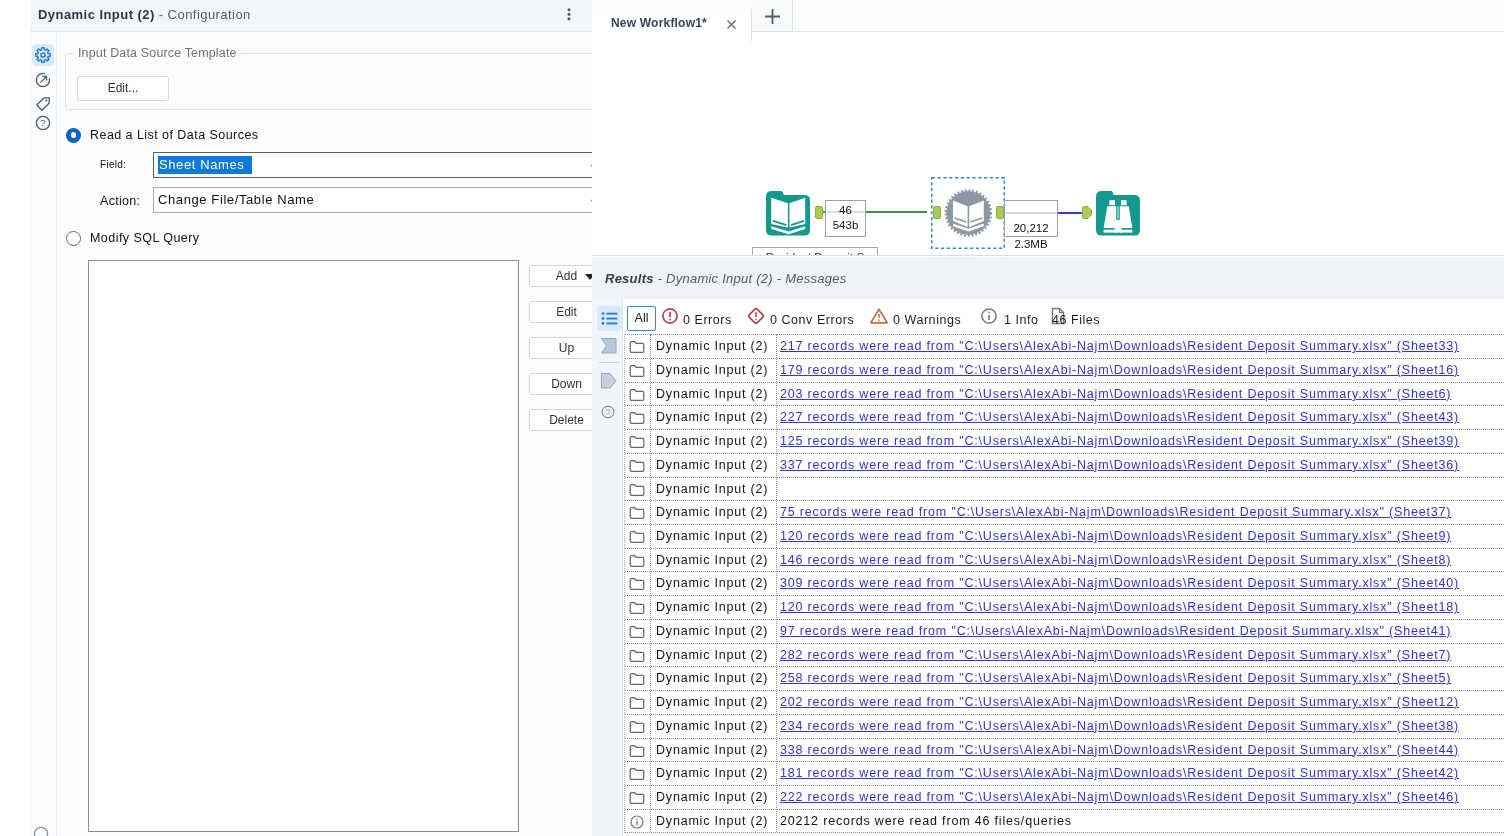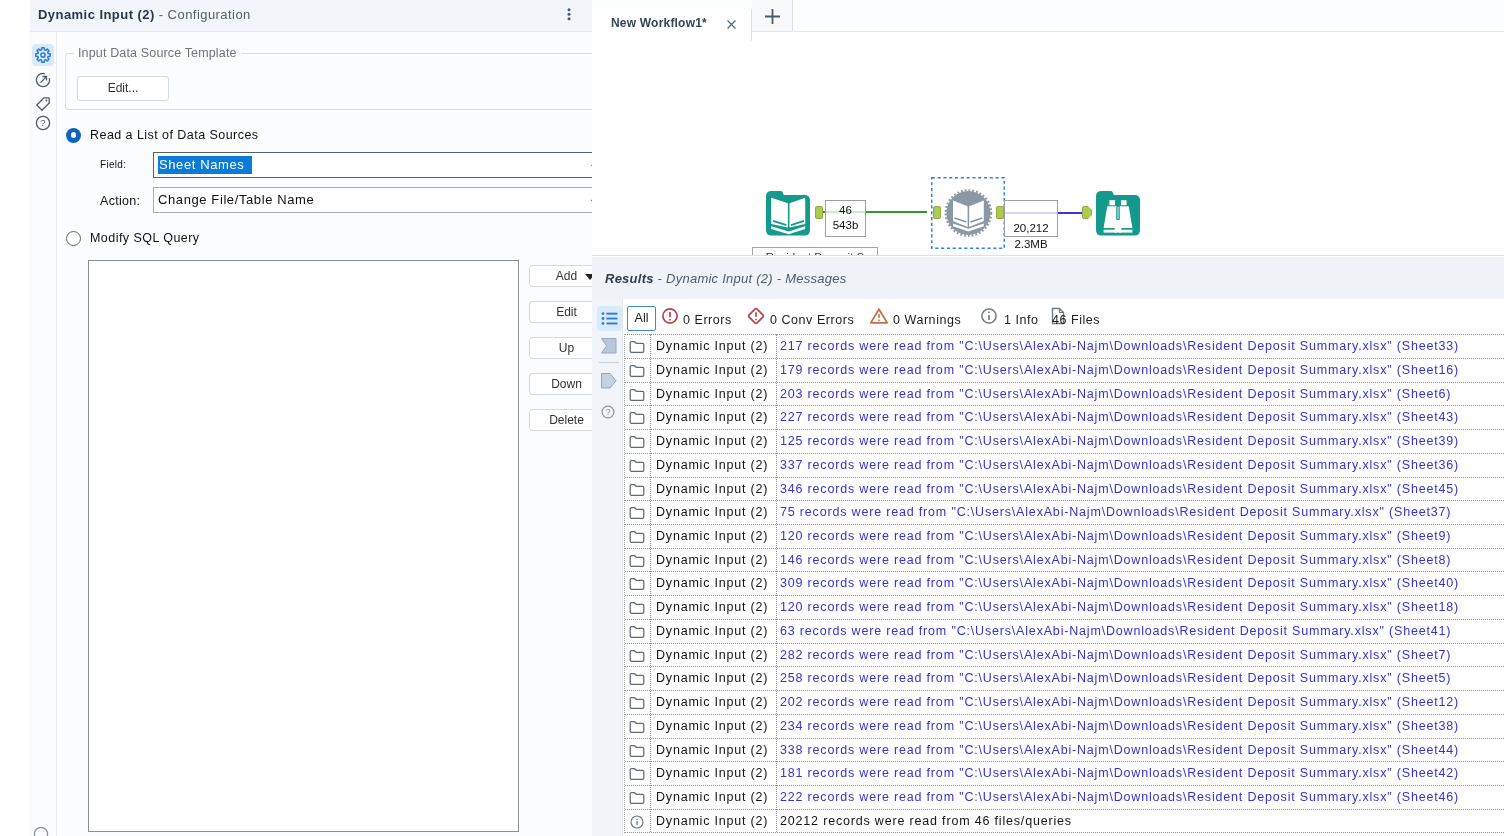--- a/index.html
+++ b/index.html
@@ -30,21 +30,21 @@
 #canvas{position:absolute;left:592px;top:0;width:912px;height:255px;background:#fff;overflow:hidden;}
 #tabbar{position:absolute;left:0;top:0;width:912px;height:32px;background:#fcfdfe;}
 
 #res{position:absolute;left:592px;top:255px;width:912px;height:581px;background:#fff;border-top:1px solid #d9e0e7;box-sizing:border-box;}
 #reshead{position:absolute;left:0;top:1px;width:912px;height:42px;background:#eff3f8;font-size:13px;letter-spacing:.25px;color:#4d5d6a;font-style:italic;}
 #resgut{position:absolute;left:0;top:43px;width:31px;height:537px;background:#f1f5f9;border-right:1px solid #e0e6eb;box-sizing:border-box;}
 #rows{position:absolute;left:32px;top:78.3px;right:0;border-top:1px dotted #8f8f8f;border-left:1px dotted #a8a8a8;}
 .row{height:23.72px;border-bottom:1px dotted #8f8f8f;box-sizing:border-box;position:relative;font-size:12px;}
 .row svg{position:absolute;left:4px;top:5px;}
 .c2{position:absolute;left:31px;top:0;line-height:22.7px;color:#141414;font-size:12.5px;letter-spacing:.8px;}
-.lnk{position:absolute;left:155px;top:0;line-height:22.7px;color:#3434cf;white-space:nowrap;font-size:12.5px;letter-spacing:.82px;}
+.lnk{position:absolute;left:155px;top:0;line-height:22.7px;color:#3434cf;text-decoration:underline;white-space:nowrap;font-size:12.5px;letter-spacing:.82px;}
 .vdot{position:absolute;top:78.3px;width:0;border-left:1px dotted #8f8f8f;}
 .tico{position:absolute;top:51px;}
 .tlbl{position:absolute;top:57px;font-size:12.5px;color:#1c1c1c;white-space:nowrap;letter-spacing:.55px;}
 </style>
 </head>
 <body>
 <div id="cfg">
   <div id="cfghead">
     <div class="t"><b style="color:#28394a">Dynamic Input (2)</b> <span style="color:#51606e">- Configuration</span></div>
     <svg class="abs" style="left:535px;top:7.5px" width="8" height="13" viewBox="0 0 8 13">
@@ -279,21 +279,20 @@
           <path d="M1.2 3 Q1.2 1.7 2.5 1.7 H5.6 L7.2 3.4 H13.6 Q14.8 3.4 14.8 4.7 V11 Q14.8 12.3 13.6 12.3 H2.5 Q1.2 12.3 1.2 11 Z" fill="none" stroke="#5f6a73" stroke-width="1.25"></path>
         </svg>
         <span class="c2">Dynamic Input (2)</span>
         <span class="lnk">337 records were read from "C:\Users\AlexAbi-Najm\Downloads\Resident Deposit Summary.xlsx" (Sheet36)</span>
       </div>
   <div class="row">
         <svg width="16" height="14" viewBox="0 0 16 14">
           <path d="M1.2 3 Q1.2 1.7 2.5 1.7 H5.6 L7.2 3.4 H13.6 Q14.8 3.4 14.8 4.7 V11 Q14.8 12.3 13.6 12.3 H2.5 Q1.2 12.3 1.2 11 Z" fill="none" stroke="#5f6a73" stroke-width="1.25"></path>
         </svg>
         <span class="c2">Dynamic Input (2)</span>
-        <span class="lnk">346 records were read from "C:\Users\AlexAbi-Najm\Downloads\Resident Deposit Summary.xlsx" (Sheet45)</span>
       </div>
   <div class="row">
         <svg width="16" height="14" viewBox="0 0 16 14">
           <path d="M1.2 3 Q1.2 1.7 2.5 1.7 H5.6 L7.2 3.4 H13.6 Q14.8 3.4 14.8 4.7 V11 Q14.8 12.3 13.6 12.3 H2.5 Q1.2 12.3 1.2 11 Z" fill="none" stroke="#5f6a73" stroke-width="1.25"></path>
         </svg>
         <span class="c2">Dynamic Input (2)</span>
         <span class="lnk">75 records were read from "C:\Users\AlexAbi-Najm\Downloads\Resident Deposit Summary.xlsx" (Sheet37)</span>
       </div>
   <div class="row">
         <svg width="16" height="14" viewBox="0 0 16 14">
@@ -321,21 +320,21 @@
           <path d="M1.2 3 Q1.2 1.7 2.5 1.7 H5.6 L7.2 3.4 H13.6 Q14.8 3.4 14.8 4.7 V11 Q14.8 12.3 13.6 12.3 H2.5 Q1.2 12.3 1.2 11 Z" fill="none" stroke="#5f6a73" stroke-width="1.25"></path>
         </svg>
         <span class="c2">Dynamic Input (2)</span>
         <span class="lnk">120 records were read from "C:\Users\AlexAbi-Najm\Downloads\Resident Deposit Summary.xlsx" (Sheet18)</span>
       </div>
   <div class="row">
         <svg width="16" height="14" viewBox="0 0 16 14">
           <path d="M1.2 3 Q1.2 1.7 2.5 1.7 H5.6 L7.2 3.4 H13.6 Q14.8 3.4 14.8 4.7 V11 Q14.8 12.3 13.6 12.3 H2.5 Q1.2 12.3 1.2 11 Z" fill="none" stroke="#5f6a73" stroke-width="1.25"></path>
         </svg>
         <span class="c2">Dynamic Input (2)</span>
-        <span class="lnk">63 records were read from "C:\Users\AlexAbi-Najm\Downloads\Resident Deposit Summary.xlsx" (Sheet41)</span>
+        <span class="lnk">97 records were read from "C:\Users\AlexAbi-Najm\Downloads\Resident Deposit Summary.xlsx" (Sheet41)</span>
       </div>
   <div class="row">
         <svg width="16" height="14" viewBox="0 0 16 14">
           <path d="M1.2 3 Q1.2 1.7 2.5 1.7 H5.6 L7.2 3.4 H13.6 Q14.8 3.4 14.8 4.7 V11 Q14.8 12.3 13.6 12.3 H2.5 Q1.2 12.3 1.2 11 Z" fill="none" stroke="#5f6a73" stroke-width="1.25"></path>
         </svg>
         <span class="c2">Dynamic Input (2)</span>
         <span class="lnk">282 records were read from "C:\Users\AlexAbi-Najm\Downloads\Resident Deposit Summary.xlsx" (Sheet7)</span>
       </div>
   <div class="row">
         <svg width="16" height="14" viewBox="0 0 16 14">

